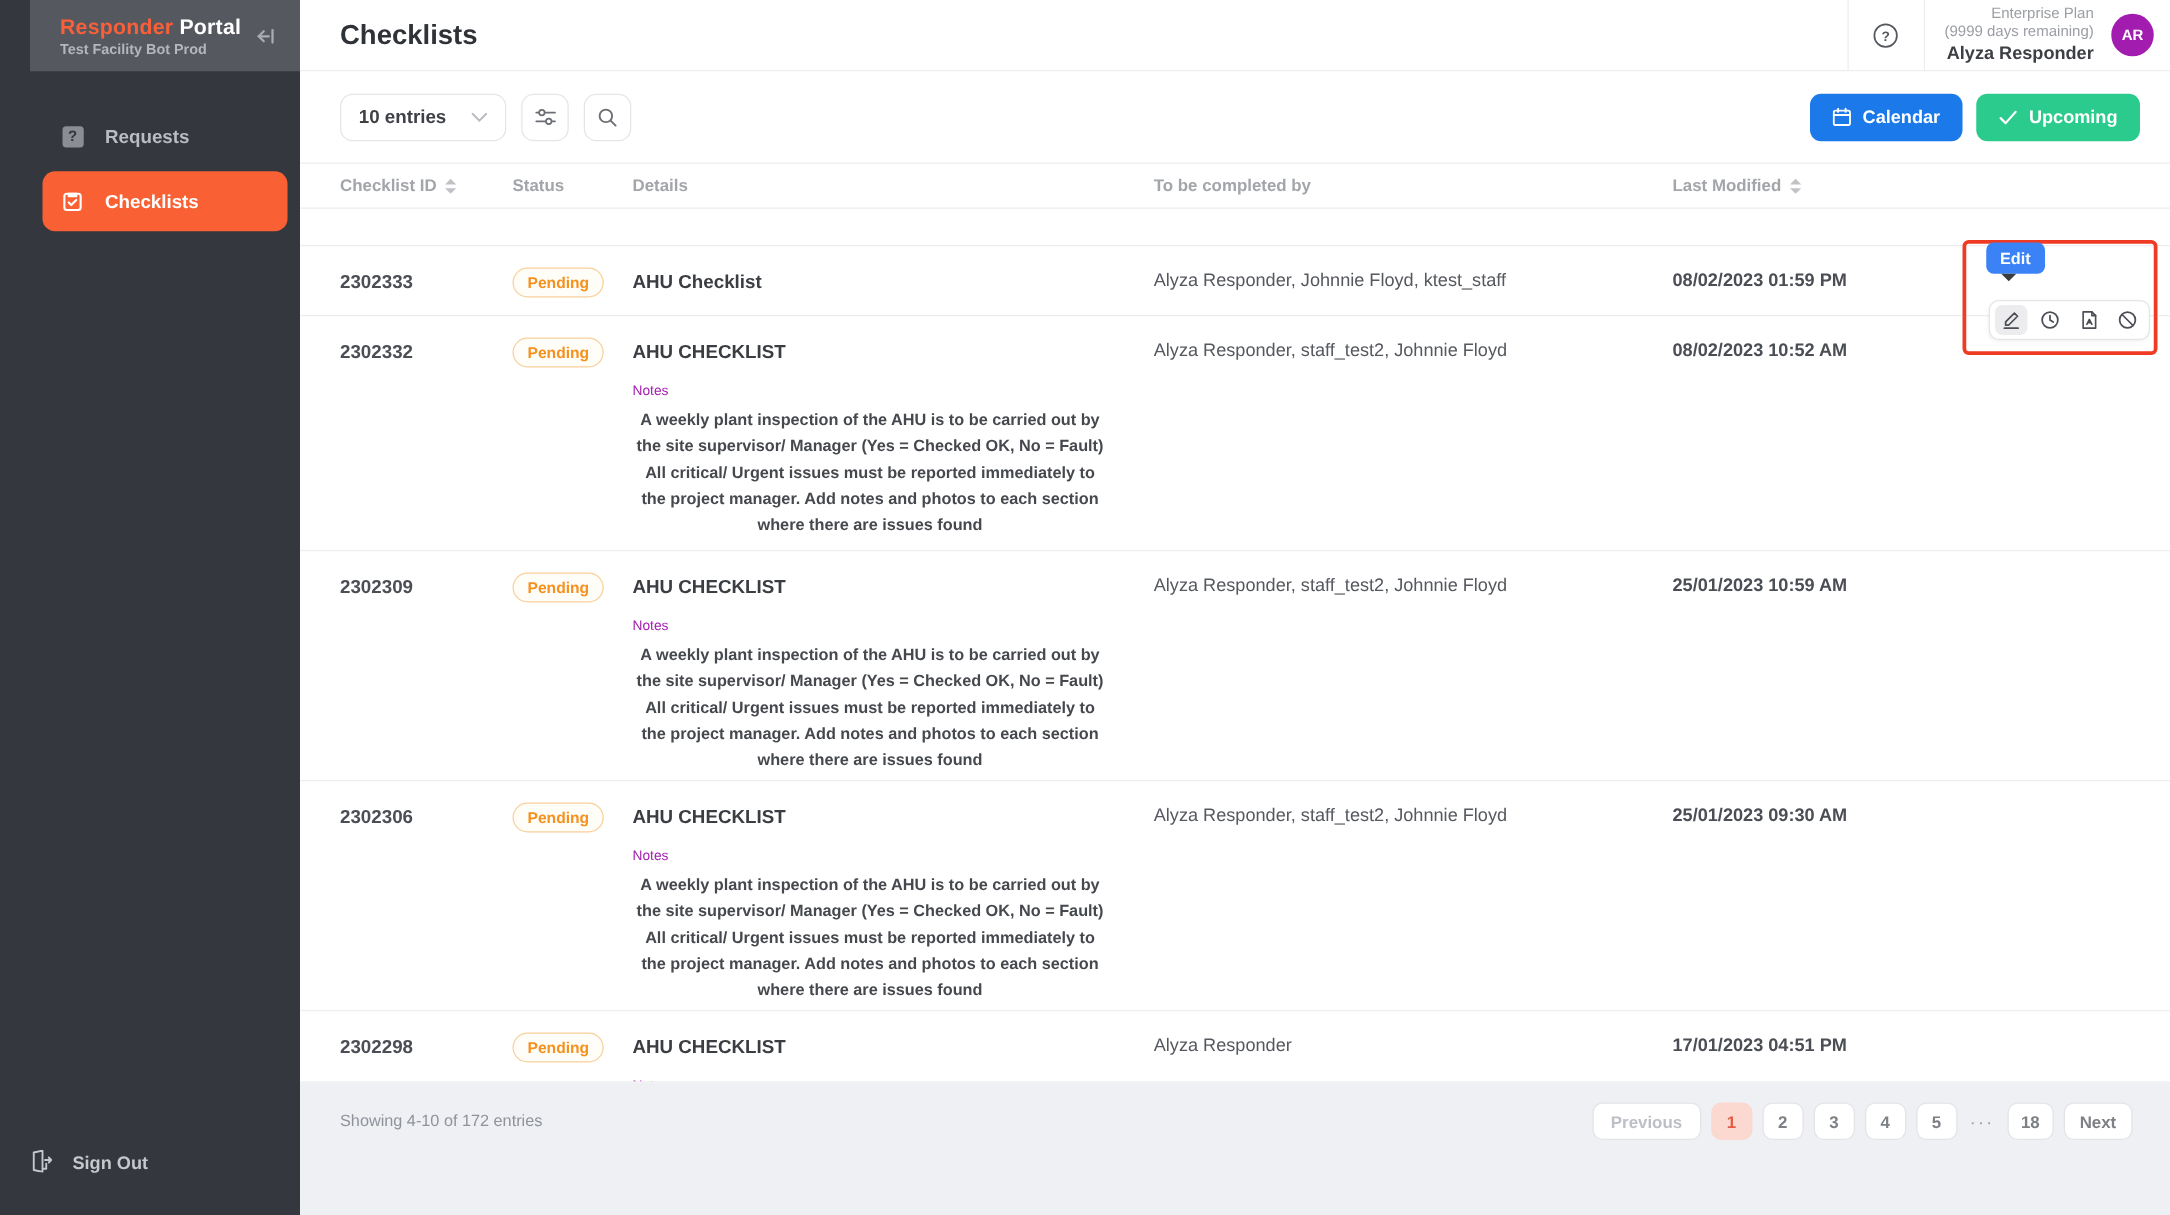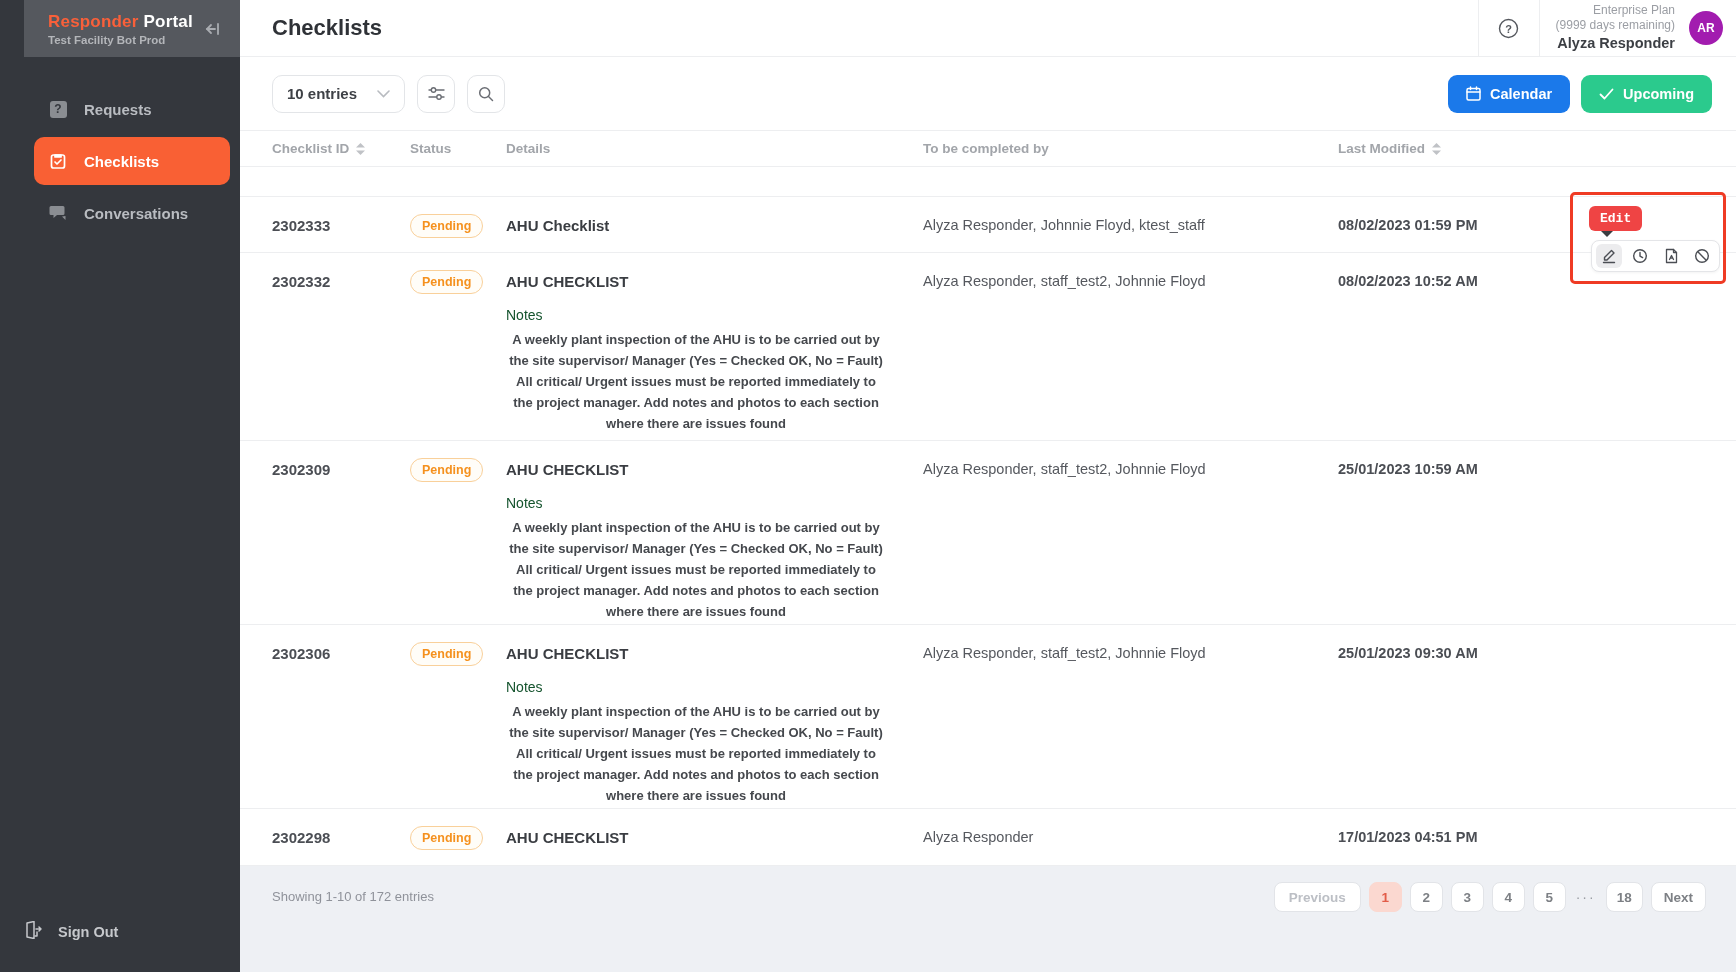--- a/index.html
+++ b/index.html
@@ -48,21 +48,21 @@
   .grid-cols { display:grid; grid-template-columns:138px 96px 417px 415px 1fr; padding:0 24px 0 32px; }
   .table-head { height:37px; align-items:center; border-top:1px solid #edeef0; border-bottom:1px solid #edeef0; }
   .th { font-size:13.5px; color:#a2a5aa; font-weight:bold; display:flex; align-items:center; gap:7px; }
   .spacer-row { height:30px; border-bottom:1px solid #edeef0; }
   .row { border-bottom:1px solid #edeef0; align-content:start; }
   .row > div { padding-top:20px; }
   .cell-id { font-size:15px; font-weight:bold; color:#4b4e54; }
   .badge-wrap { padding-top:17px !important; }
   .badge { display:inline-block; font-size:12.5px; font-weight:bold; color:#f5911e; background:#fffdf8; border:1px solid #f9d09a; border-radius:999px; padding:4px 11px; }
   .cell-title { font-size:15px; font-weight:bold; color:#3a3d42; }
-  .notes-label { font-size:14px; color:#14532d; margin-top:17px; }
+  .notes-label { font-size:11px; color:#a21caf; margin-top:17px; }
   .notes-text { font-size:13px; font-weight:bold; color:#45484d; line-height:21px; margin-top:6px; white-space:pre-line; max-width:380px;text-align:center; }
   .cell-people { font-size:14.5px; color:#55585e; }
   .cell-date { font-size:14.5px; font-weight:bold; color:#4b4e54; }
   .row-1 { height:56px; }
   .row-2 { height:188px; }
   .row-3, .row-4 { height:184px; }
   .row-5 { height:57px; overflow:hidden; }
 
   
   .footer { height:106px; background:#eef0f4; display:flex; justify-content:space-between; align-items:flex-start; padding:16px 30px 0 32px; }
@@ -71,21 +71,21 @@
   .page-btn { min-width:33px; height:30px; background:#fff; border:1px solid #e2e4e8; border-radius:8px; display:flex; align-items:center; justify-content:center; font-size:13.5px; color:#7d8085; cursor:pointer; padding:0 10px; font-weight:bold; }
   .page-btn.disabled { color:#bcbfc5; }
   .page-btn.active { background:#fbd8d0; border-color:#fbd8d0; color:#e25c48; }
   .page-ellipsis { color:#9a9da3; font-size:14px; letter-spacing:2px; padding:0 2px; cursor:pointer; }
 
   
   .red-box { position:absolute; left:1570px; top:192px; width:156px; height:92px; border:3px solid #ef3b24; border-radius:5px; pointer-events:none; }
   .action-bar { position:absolute; left:1591px; top:240px; width:129px; height:32px; background:#fff; border:1px solid #e4e5e8; border-radius:8px; display:flex; align-items:center; padding:0 4px; gap:5px; box-shadow:0 1px 3px rgba(0,0,0,.05); }
   .action-icon { width:27px; height:24px; display:flex; align-items:center; justify-content:center; color:#4b4e54; cursor:pointer; border-radius:6px; }
   .action-icon.hovered { background:#ececee; }
-  .tooltip { position:absolute; left:1589px; top:206px; background:#ef4444; color:#fff; font-size:13px; font-weight:bold; border-radius:6px; padding:5px 11px;font-family:Liberation Mono, monospace; }
+  .tooltip { position:absolute; left:1589px; top:194px; background:#3b82f6; color:#fff; font-size:13px; font-weight:bold; border-radius:6px; padding:5px 11px; }
   .tooltip::after { content:""; position:absolute; left:12px; bottom:-6px; border:6px solid transparent; border-top-color:#3a3d41; border-bottom:none; }
 </style>
 </head>
 <body>
 
 <div class="app">
 
   <aside class="sidebar">
     <div class="sidebar-header">
       <div>
@@ -113,29 +113,20 @@
       </div>
       <div class="nav-item active">
         <span class="nicon">
           <svg width="18" height="18" viewBox="0 0 18 18" fill="none" stroke="#ffffff" stroke-width="1.7" stroke-linecap="round" stroke-linejoin="round">
             <rect x="2.5" y="3" width="13" height="13" rx="2"></rect>
             <path d="M6 3 h6 v2 h-6 z" fill="#ffffff"></path>
             <path d="M6 10 l2 2 l4 -4"></path>
           </svg>
         </span>
         <span>Checklists</span>
-      </div>
-      <div class="nav-item">
-        <span class="nicon">
-          <svg width="18" height="16" viewBox="0 0 18 16" fill="#8a8d92">
-            <path d="M2 1 h12 a1.5 1.5 0 0 1 1.5 1.5 v6 a1.5 1.5 0 0 1 -1.5 1.5 h-6 l-3.5 3 v-3 h-2.5 a1.5 1.5 0 0 1 -1.5 -1.5 v-6 A1.5 1.5 0 0 1 2 1 z"></path>
-            <path d="M13 11.5 l3.5 3.5 v-4 z"></path>
-          </svg>
-        </span>
-        <span>Conversations</span>
       </div>
     </nav>
 
     <div class="signout">
       <span>
         <svg width="18" height="18" viewBox="0 0 18 18" fill="none" stroke="#c6c8cc" stroke-width="1.5" stroke-linecap="round" stroke-linejoin="round">
           <path d="M3 2 l7 -1.5 v17 l-7 -1.5 z"></path>
           <path d="M11 15 h2 v-4"></path>
           <path d="M12 8 h5 M15 6 l2 2 -2 2"></path>
         </svg>
@@ -299,21 +290,21 @@
         <div>
           <div class="cell-title">AHU CHECKLIST</div>
           <div class="notes-label">Notes</div>
         </div>
         <div class="cell-people">Alyza Responder</div>
         <div class="cell-date">17/01/2023 04:51 PM</div>
       </div>
     </div>
 
     <div class="footer" style="position:absolute; left:0; right:0; bottom:0;">
-      <div class="showing">Showing 1-10 of 172 entries</div>
+      <div class="showing">Showing 4-10 of 172 entries</div>
       <div class="pagination">
         <div class="page-btn disabled" style="padding:0 14px;">Previous</div>
         <div class="page-btn active">1</div>
         <div class="page-btn">2</div>
         <div class="page-btn">3</div>
         <div class="page-btn">4</div>
         <div class="page-btn">5</div>
         <div class="page-ellipsis">···</div>
         <div class="page-btn">18</div>
         <div class="page-btn" style="padding:0 12px;">Next</div>

